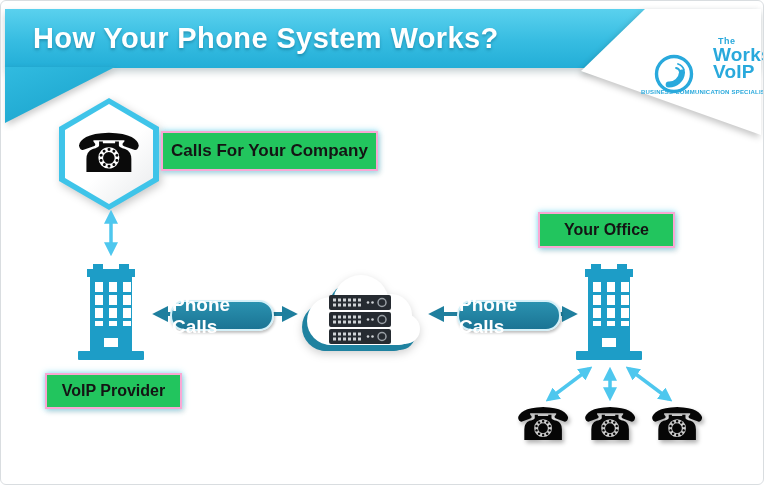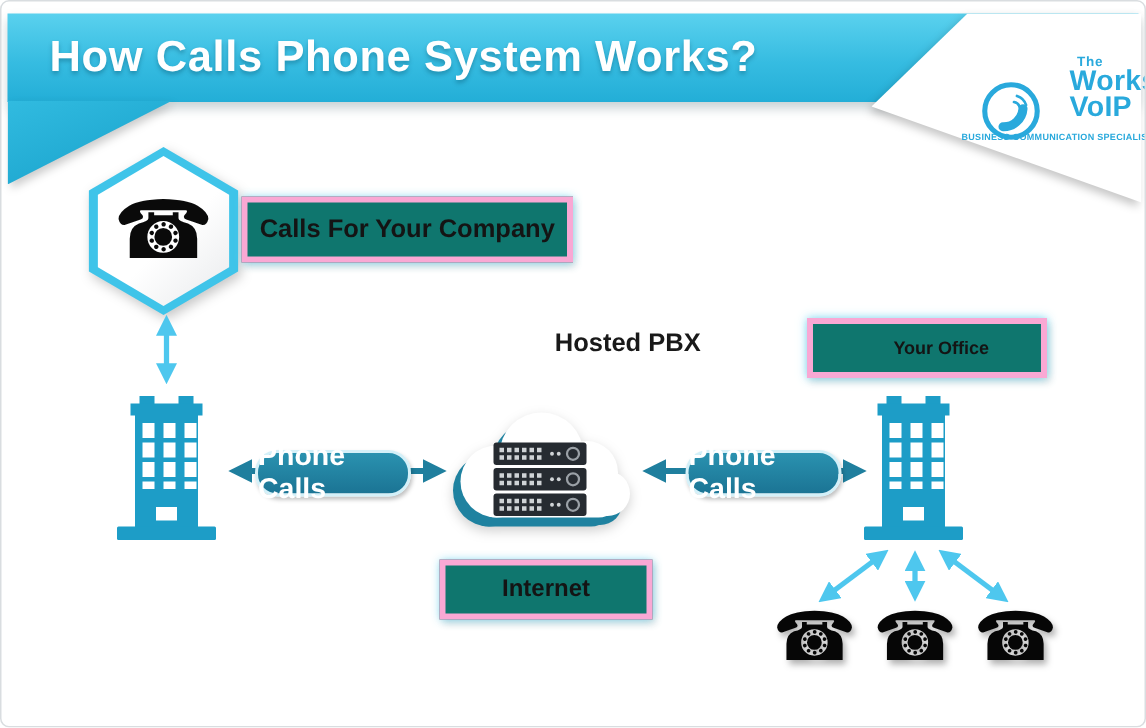--- a/index.html
+++ b/index.html
@@ -36,27 +36,27 @@
   .hex-wrap{left:58px;top:97px;width:100px;height:112px;
             filter:drop-shadow(2px 3px 4px rgba(0,0,0,.22));}
   .hex-outer{position:absolute;inset:0;background:#3fc4e9;
              clip-path:polygon(50% 0,100% 26%,100% 74%,50% 100%,0 74%,0 26%);}
   .hex-inner{position:absolute;inset:6px;background:linear-gradient(135deg,#ffffff 55%,#e8eaec 100%);
              clip-path:polygon(50% 0,100% 26%,100% 74%,50% 100%,0 74%,0 26%);
              display:flex;align-items:center;justify-content:center;}
   .hex-phone{font-family:"DejaVu Sans",sans-serif;font-size:54px;color:#0a0a0a;line-height:1;}
 
   
-  .label-box{background:#0f766e;border:4px solid #f9a8d4;display:flex;align-items:center;
+  .label-box{background:#22c55e;border:2px solid #f9a8d4;display:flex;align-items:center;
              justify-content:center;color:#141414;font-weight:bold;
              box-shadow:0 0 6px rgba(95,208,238,.85),2px 3px 5px rgba(0,0,0,.13);}
   .calls-box{left:160px;top:130px;width:213px;height:36px;font-size:17px;}
   .voip-box{left:44px;top:372px;width:133px;height:32px;font-size:16px;}
   .internet-box{left:292px;top:372px;width:134px;height:32px;font-size:16px;}
-  .office-box{left:537px;top:211px;width:133px;height:32px;font-size:12px;padding-left:19px;}
+  .office-box{left:537px;top:211px;width:133px;height:32px;font-size:16px;}
   .pbx{left:355px;top:218px;width:125px;text-align:center;font-size:17px;font-weight:bold;
        color:#191919;}
 
   
   .pill{width:100px;height:27px;border-radius:15px;border:2px solid #d4f0f8;
         background:linear-gradient(180deg,#2a92b0,#1b7494);display:flex;align-items:center;
         justify-content:center;color:#fff;font-size:19px;font-weight:bold;
         box-shadow:1px 2px 3px rgba(0,0,0,.25);}
   .pill-l{left:169px;top:299px;}
   .pill-r{left:456px;top:299px;}
@@ -71,21 +71,21 @@
 
 <div id="page">
 
   <div class="abs banner"></div>
   <div class="abs wedge-wrap">
     <div class="wedge"></div>
   </div>
   <div class="abs tri-wrap">
     <div class="tri"></div>
   </div>
-  <div class="abs title">How Calls Phone System Works?</div>
+  <div class="abs title">How Your Phone System Works?</div>
 
   <div class="abs logo">
     <svg class="logo-icon" width="42" height="42" viewBox="0 0 42 42">
       <circle cx="21" cy="21" r="17.5" fill="#fff" stroke="#29a9dc" stroke-width="3.4"></circle>
       <path d="M12 26 a13 13 0 0 0 18 0" fill="none" stroke="#29a9dc" stroke-width="6" stroke-linecap="round" transform="rotate(-42 21 24)"></path>
       <path d="M23 15 a5 5 0 0 1 4 4" fill="none" stroke="#29a9dc" stroke-width="1.8" stroke-linecap="round"></path>
       <path d="M25 11 a9 9 0 0 1 6 6" fill="none" stroke="#29a9dc" stroke-width="1.8" stroke-linecap="round"></path>
     </svg>
     <div class="logo-col">
       <div class="logo-the">The</div>
@@ -132,32 +132,32 @@
         <rect x="50" y="31" width="8" height="10"></rect>
       <rect x="22" y="44" width="8" height="10"></rect>
         <rect x="36" y="44" width="8" height="10"></rect>
         <rect x="50" y="44" width="8" height="10"></rect>
       <rect x="22" y="57" width="8" height="5"></rect>
         <rect x="36" y="57" width="8" height="5"></rect>
         <rect x="50" y="57" width="8" height="5"></rect>
       <rect x="31" y="74" width="14" height="9"></rect>
     </g>
   </svg>
+  <div class="abs label-box voip-box">VoIP Provider</div>
 
   <svg class="arr" style="left:146px;top:300px" width="156" height="26" viewBox="0 0 156 26">
     <defs>
         <marker id="m2" viewBox="0 0 10 10" refX="7" refY="5" markerWidth="4" markerHeight="4" orient="auto-start-reverse">
           <path d="M0 0 L10 5 L0 10 z" fill="#1f7f9e"></path>
         </marker>
       </defs>
     <line x1="10" y1="13" x2="146" y2="13" stroke="#1f7f9e" stroke-width="4" marker-start="url(#m2)" marker-end="url(#m2)"></line>
   </svg>
   <div class="abs pill pill-l">Phone Calls</div>
 
-  <div class="abs pbx">Hosted PBX</div>
   <svg class="abs" style="left:288px;top:258px;filter:drop-shadow(0 3px 4px rgba(0,0,0,.18))" width="142" height="110" viewBox="0 0 142 110">
     <g fill="#1f82a0" transform="translate(-5,6)">
       <circle cx="42" cy="62" r="24"></circle>
         <circle cx="72" cy="44" r="28"></circle>
       <circle cx="102" cy="56" r="21"></circle>
         <circle cx="116" cy="70" r="15"></circle>
       <rect x="28" y="58" width="96" height="28" rx="14"></rect>
     </g>
     <g fill="#ffffff">
       <circle cx="42" cy="62" r="24"></circle>
@@ -222,21 +222,20 @@
             <rect x="19" y="8.5" width="3" height="3"></rect>
             <rect x="24" y="8.5" width="3" height="3"></rect>
             <rect x="29" y="8.5" width="3" height="3"></rect>
           <circle cx="39" cy="7.5" r="1.3"></circle>
             <circle cx="43.5" cy="7.5" r="1.3"></circle>
         </g>
         <circle cx="53" cy="7.5" r="4" fill="none" stroke="#9aa0a6" stroke-width="1.5"></circle>
       </g>
     </g>
   </svg>
-  <div class="abs label-box internet-box">Internet</div>
 
   <svg class="arr" style="left:422px;top:300px" width="160" height="26" viewBox="0 0 160 26">
     <defs>
         <marker id="m3" viewBox="0 0 10 10" refX="7" refY="5" markerWidth="4" markerHeight="4" orient="auto-start-reverse">
           <path d="M0 0 L10 5 L0 10 z" fill="#1f7f9e"></path>
         </marker>
       </defs>
     <line x1="10" y1="13" x2="150" y2="13" stroke="#1f7f9e" stroke-width="4" marker-start="url(#m3)" marker-end="url(#m3)"></line>
   </svg>
   <div class="abs pill pill-r">Phone Calls</div>

